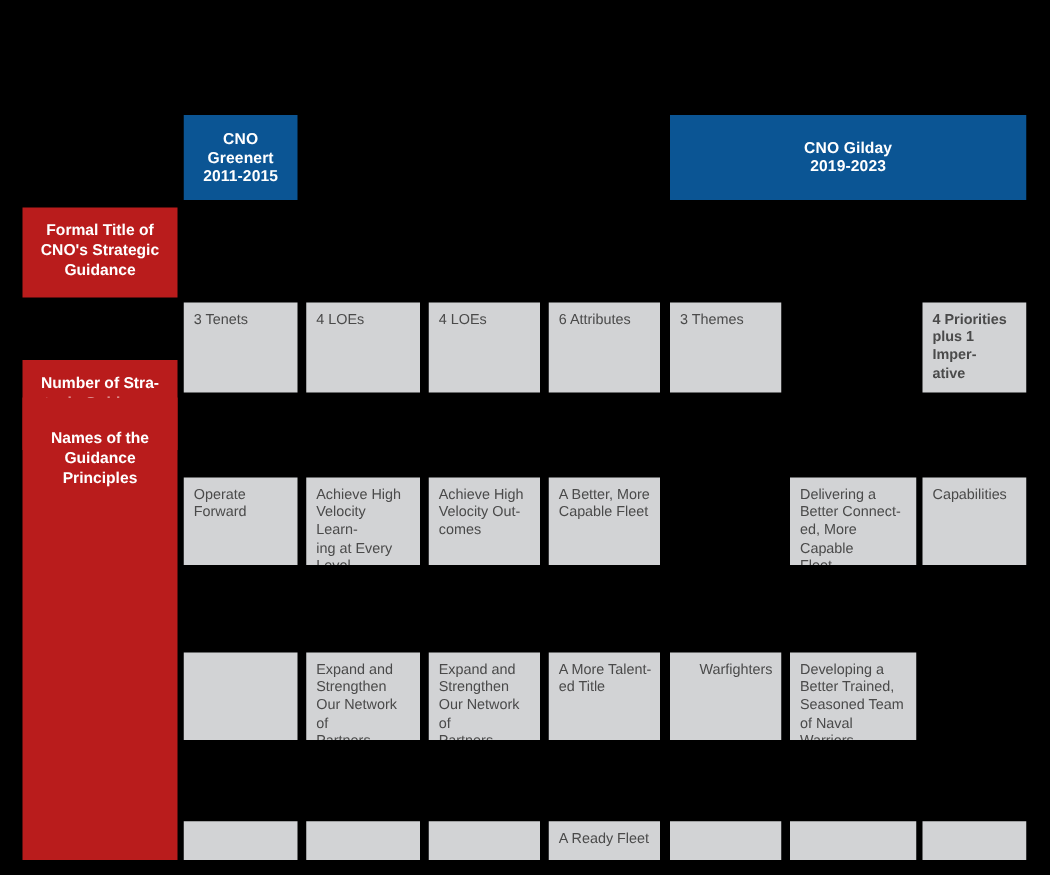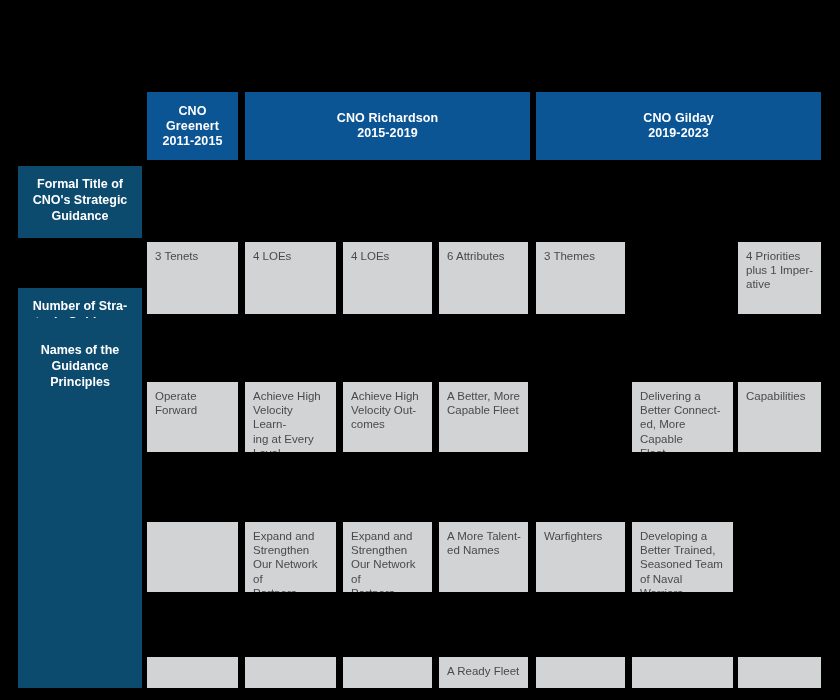--- a/index.html
+++ b/index.html
@@ -39,21 +39,21 @@
     text-align: center;
     display: flex;
     align-items: center;
     justify-content: center;
     white-space: pre-line;
     letter-spacing: 0.1px;
   }
 
   
   .row-header {
-    background: #0c4a6e;
+    background: #b91c1c;
     color: #ffffff;
     font-size: 12.5px;
     font-weight: bold;
     line-height: 16px;
     text-align: center;
     display: flex;
     align-items: flex-start;
     justify-content: center;
     padding: 10px 6px 0 6px;
     white-space: pre-line;
@@ -82,22 +82,20 @@
 </style>
 </head>
 <body>
 
 <div id="table-root">
 
   <div class="cell group-header" style="left:147px; top:76px; width:91px; height:68px;">CNO
 Greenert
 2011-2015</div>
 
-  <div class="cell group-header" style="left:245px; top:76px; width:285px; height:68px;">CNO Richardson
-2015-2019</div>
 
   <div class="cell group-header" style="left:536px; top:76px; width:285px; height:68px;">CNO Gilday
 2019-2023</div>
 
   <div class="cell row-header" style="left:18px; top:150px; width:124px; height:72px;">Formal Title of
 CNO's Strategic
 Guidance</div>
 
   <div class="cell row-header" style="left:18px; top:226px; width:124px; height:72px;margin-top:46px;">Number of Stra-
 tegic Guidance
@@ -113,21 +111,21 @@
   <div class="cell void-cell" style="left:439px; top:150px; width:89px;  height:72px;"></div>
   <div class="cell void-cell" style="left:536px; top:150px; width:89px;  height:72px;"></div>
   <div class="cell void-cell" style="left:632px; top:150px; width:101px; height:72px;"></div>
   <div class="cell void-cell" style="left:738px; top:150px; width:83px;  height:72px;"></div>
 
   <div class="cell data-cell" style="left:147px; top:226px; width:91px;  height:72px;">3 Tenets</div>
   <div class="cell data-cell" style="left:245px; top:226px; width:91px;  height:72px;">4 LOEs</div>
   <div class="cell data-cell" style="left:343px; top:226px; width:89px;  height:72px;">4 LOEs</div>
   <div class="cell data-cell" style="left:439px; top:226px; width:89px;  height:72px;">6 Attributes</div>
   <div class="cell data-cell" style="left:536px; top:226px; width:89px;  height:72px;">3 Themes</div>
-  <div class="cell data-cell" style="left:738px; top:226px; width:83px;  height:72px;">4 Priorities
+  <div class="cell data-cell" style="left:738px; top:226px; width:83px;  height:72px;font-weight:bold;">4 Priorities
 plus 1 Imper-
 ative</div>
 
   <div class="cell data-cell" style="left:147px; top:366px; width:91px;  height:70px;">Operate
 Forward</div>
   <div class="cell data-cell" style="left:245px; top:366px; width:91px;  height:70px;">Achieve High
 Velocity Learn-
 ing at Every
 Level</div>
   <div class="cell data-cell" style="left:343px; top:366px; width:89px;  height:70px;">Achieve High
@@ -145,22 +143,22 @@
   <div class="cell data-cell" style="left:147px; top:506px; width:91px;  height:70px;"></div>
   <div class="cell data-cell" style="left:245px; top:506px; width:91px;  height:70px;">Expand and
 Strengthen
 Our Network of
 Partners</div>
   <div class="cell data-cell" style="left:343px; top:506px; width:89px;  height:70px;">Expand and
 Strengthen
 Our Network of
 Partners</div>
   <div class="cell data-cell" style="left:439px; top:506px; width:89px;  height:70px;">A More Talent-
-ed Names</div>
-  <div class="cell data-cell" style="left:536px; top:506px; width:89px;  height:70px;">Warfighters</div>
+ed Title</div>
+  <div class="cell data-cell" style="left:536px; top:506px; width:89px;  height:70px;text-align:right;">Warfighters</div>
   <div class="cell data-cell" style="left:632px; top:506px; width:101px; height:70px;">Developing a
 Better Trained,
 Seasoned Team
 of Naval Warriors</div>
 
   <div class="cell data-cell" style="left:147px; top:641px; width:91px;  height:31px;"></div>
   <div class="cell data-cell" style="left:245px; top:641px; width:91px;  height:31px;"></div>
   <div class="cell data-cell" style="left:343px; top:641px; width:89px;  height:31px;"></div>
   <div class="cell data-cell" style="left:439px; top:641px; width:89px;  height:31px;">A Ready Fleet</div>
   <div class="cell data-cell" style="left:536px; top:641px; width:89px;  height:31px;"></div>

